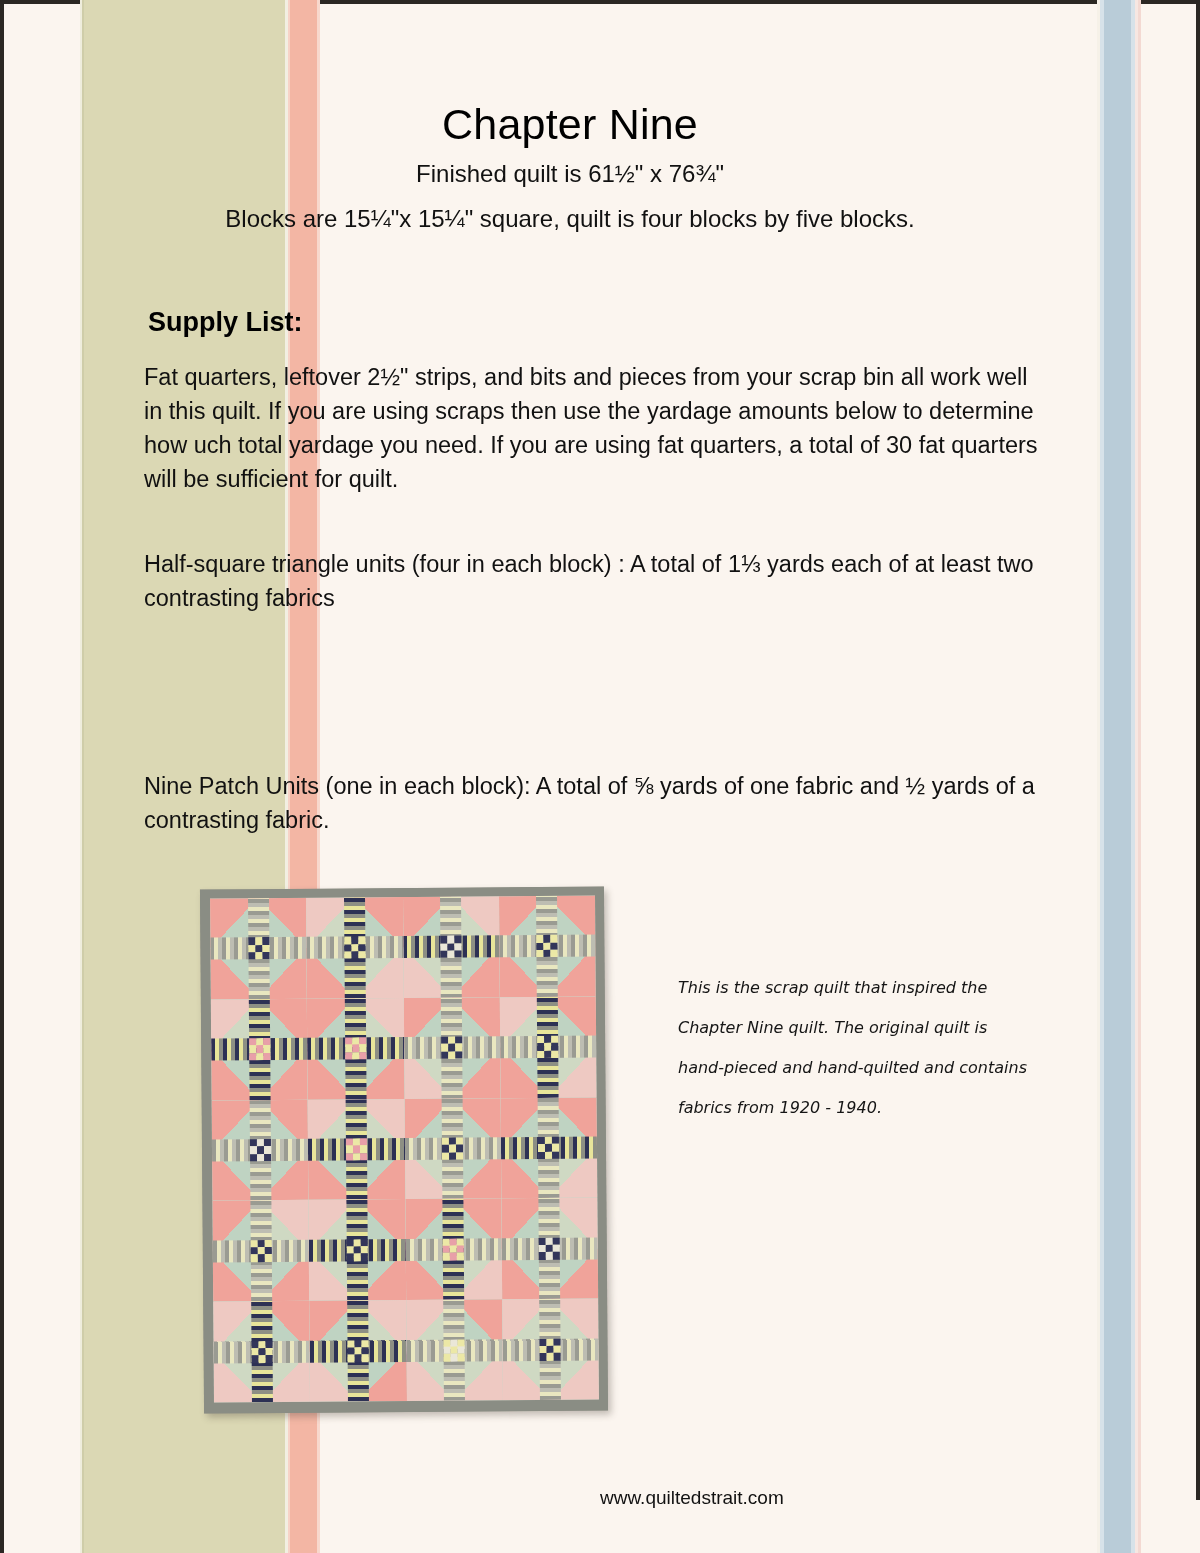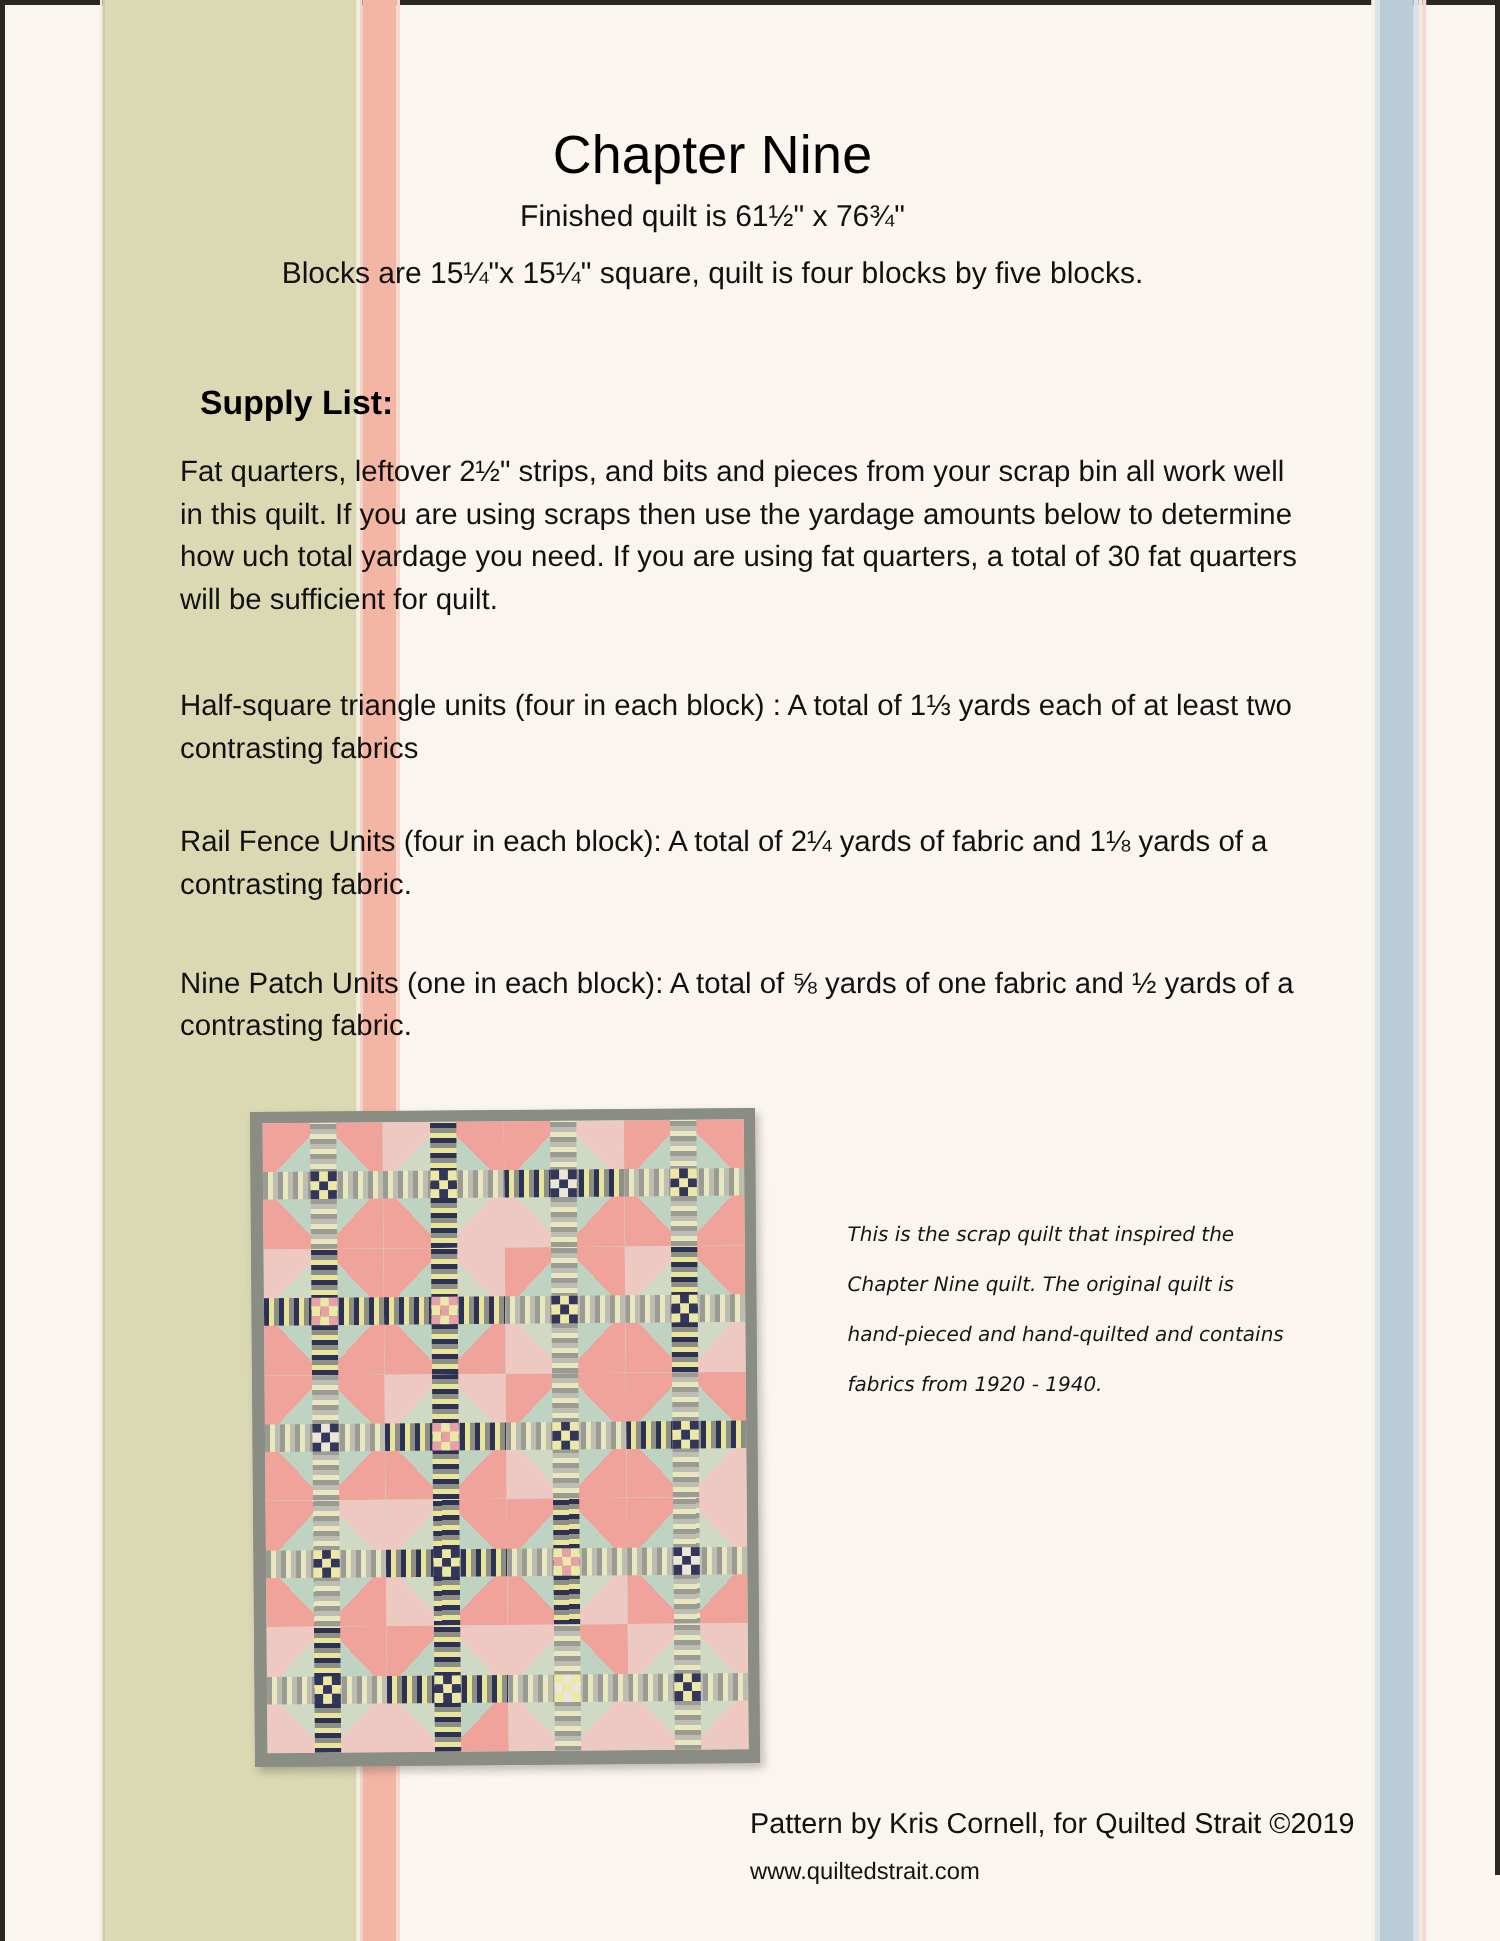--- a/index.html
+++ b/index.html
@@ -46,21 +46,21 @@
   .subtitle1{
     position:absolute;left:0;top:160px;width:1140px;
     text-align:center;font-size:24px;color:#111;
   }
   .subtitle2{
     position:absolute;left:0;top:205px;width:1140px;
     text-align:center;font-size:24px;color:#111;
   }
 
   .supply-head{
-    position:absolute;left:160px;top:307px;
+    position:absolute;left:148px;top:307px;
     font-size:27px;font-weight:bold;color:#000;
   }
 
   .para{
     position:absolute;left:144px;
     width:905px;font-size:23.5px;line-height:34px;color:#111;
   }
   .p-intro{top:360px;}
   .p-hst{top:547px;}
   .p-rail{top:656px;}
@@ -165,21 +165,20 @@
   <div class="content">
 
     <div class="title">Chapter Nine</div>
     <div class="subtitle1">Finished quilt is 61½" x 76¾"</div>
     <div class="subtitle2">Blocks are 15¼"x 15¼" square, quilt is four blocks by five blocks.</div>
 
     <div class="supply-head">Supply List:</div>
 
     <div class="para p-intro">Fat quarters, leftover 2½" strips, and bits and pieces from your scrap bin all work well in this quilt. If you are using scraps then use the yardage amounts below to determine how uch total yardage you need. If you are using fat quarters, a total of 30 fat quarters will be sufficient for quilt.</div>
     <div class="para p-hst">Half-square triangle units (four in each block) : A total of 1⅓ yards each of at least two contrasting fabrics</div>
-    <div class="para p-rail">Rail Fence Units (four in each block): A total of 2¼ yards of fabric and 1⅛ yards of a contrasting fabric.</div>
     <div class="para p-nine">Nine Patch Units (one in each block): A total of ⅝ yards of one fabric and ½ yards of a contrasting fabric.</div>
 
     <div class="photo-wrap">
       <div class="photo">
         <div class="photo-mat"></div>
         <div class="quilt">
           <div class="qgrid">
 
             <div class="blk">
                 <div class="hst tl tri-a"></div>
@@ -566,17 +565,16 @@
                 </div>
               </div>
 
           </div>
         </div>
       </div>
     </div>
 
     <div class="caption">This is the scrap quilt that inspired the Chapter Nine quilt. The original quilt is hand-pieced and hand-quilted and contains fabrics from 1920 - 1940.</div>
 
-    <div class="footer1">Pattern by Kris Cornell, for Quilted Strait ©2019</div>
     <div class="footer2">www.quiltedstrait.com</div>
 
   </div>
 </div>
 
 </body></html>

